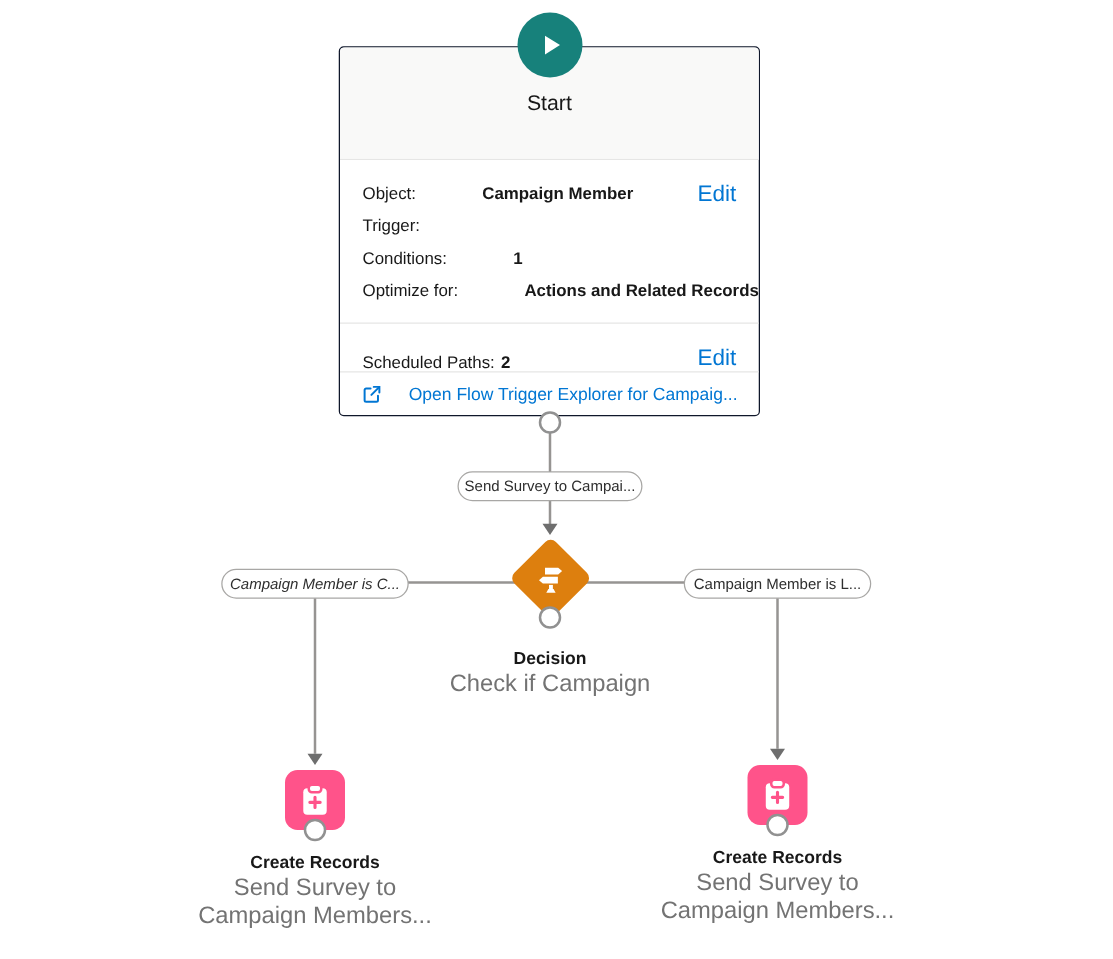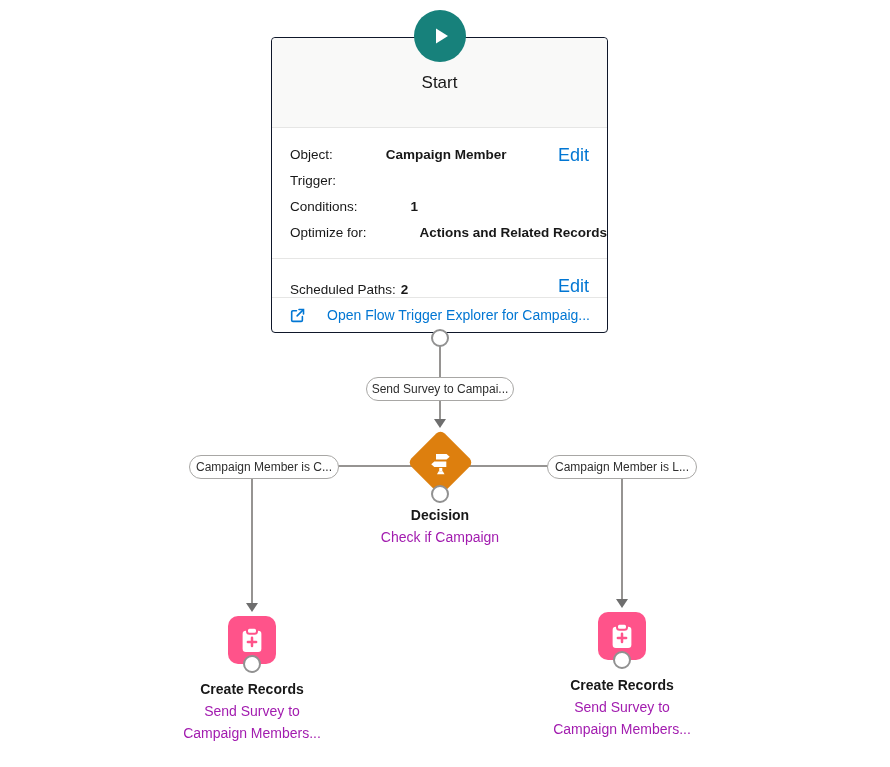--- a/index.html
+++ b/index.html
@@ -59,21 +59,21 @@
   }
   .footer-link{color:#0176d3;font-size:14px;text-decoration:none;cursor:pointer;white-space:nowrap;}
   
   .diamond{
     position:absolute;left:417px;top:439px;width:47px;height:47px;background:#dd7f0e;
     border-radius:6px;transform:rotate(45deg);z-index:2;cursor:pointer;
   }
   .diamond-icon{position:absolute;left:425px;top:447px;width:31px;height:31px;z-index:3;pointer-events:none;}
   .node-text{position:absolute;width:200px;text-align:center;z-index:2;}
   .node-text .nt-title{font-weight:700;font-size:14px;line-height:22px;color:#181818;}
-  .node-text .nt-line{font-size:14px;line-height:22px;color:#a21caf;}
+  .node-text .nt-line{font-size:19px;line-height:22px;color:#737373;}
   
   .create-square{
     position:absolute;width:48px;height:48px;background:#ff538a;border-radius:10px;
     z-index:2;display:flex;align-items:center;justify-content:center;cursor:pointer;
   }
 </style>
 </head>
 <body>
 
 <div class="canvas">
@@ -134,33 +134,33 @@
       <polygon points="9,5.5 21,13 9,20.5" fill="#ffffff"></polygon>
     </svg>
   </div>
 
   <div class="node-circle" style="left:431px;top:329px;"></div>
   <div class="node-circle" style="left:431px;top:485px;"></div>
   <div class="node-circle" style="left:243px;top:655px;"></div>
   <div class="node-circle" style="left:613px;top:651px;"></div>
 
   <div class="pill" style="left:366px;top:377px;width:146px;">Send Survey to Campai...</div>
-  <div class="pill" style="left:189px;top:455px;width:148px;">Campaign Member is C...</div>
+  <div class="pill" style="left:177px;top:455px;width:148px;font-style:italic;">Campaign Member is C...</div>
   <div class="pill" style="left:547px;top:455px;width:148px;">Campaign Member is L...</div>
 
   <div class="diamond"></div>
   <div class="diamond-icon">
     <svg width="31" height="31" viewBox="0 0 24 24" fill="none">
       <path d="M8.5 5.5h8.2l2.4 2.1-2.4 2.1H8.5z" fill="#ffffff"></path>
       <path d="M16.5 11.2H7.2L4.8 13.3l2.4 2.1h9.3z" fill="#ffffff"></path>
       <rect x="11" y="16.2" width="2.4" height="2.6" fill="#ffffff"></rect>
       <path d="M9.3 21 10.6 18.8h3.2L15.1 21z" fill="#ffffff"></path>
     </svg>
   </div>
-  <div class="node-text" style="left:340px;top:504px;">
+  <div class="node-text" style="left:340px;top:515px;">
     <div class="nt-title">Decision</div>
     <div class="nt-line">Check if Campaign</div>
   </div>
 
   <div class="create-square" style="left:228px;top:616px;">
     <span style="display:flex;">
       <svg width="30" height="30" viewBox="0 0 24 24" fill="none">
         <rect x="4.5" y="4.5" width="15" height="17" rx="2.6" fill="#ffffff"></rect>
         <rect x="8" y="2.2" width="8" height="4.8" rx="2" fill="#ffffff" stroke="#ff538a" stroke-width="1.6"></rect>
         <path d="M12 10.2v6.6M8.7 13.5h6.6" stroke="#ff538a" stroke-width="2" stroke-linecap="round"></path>

